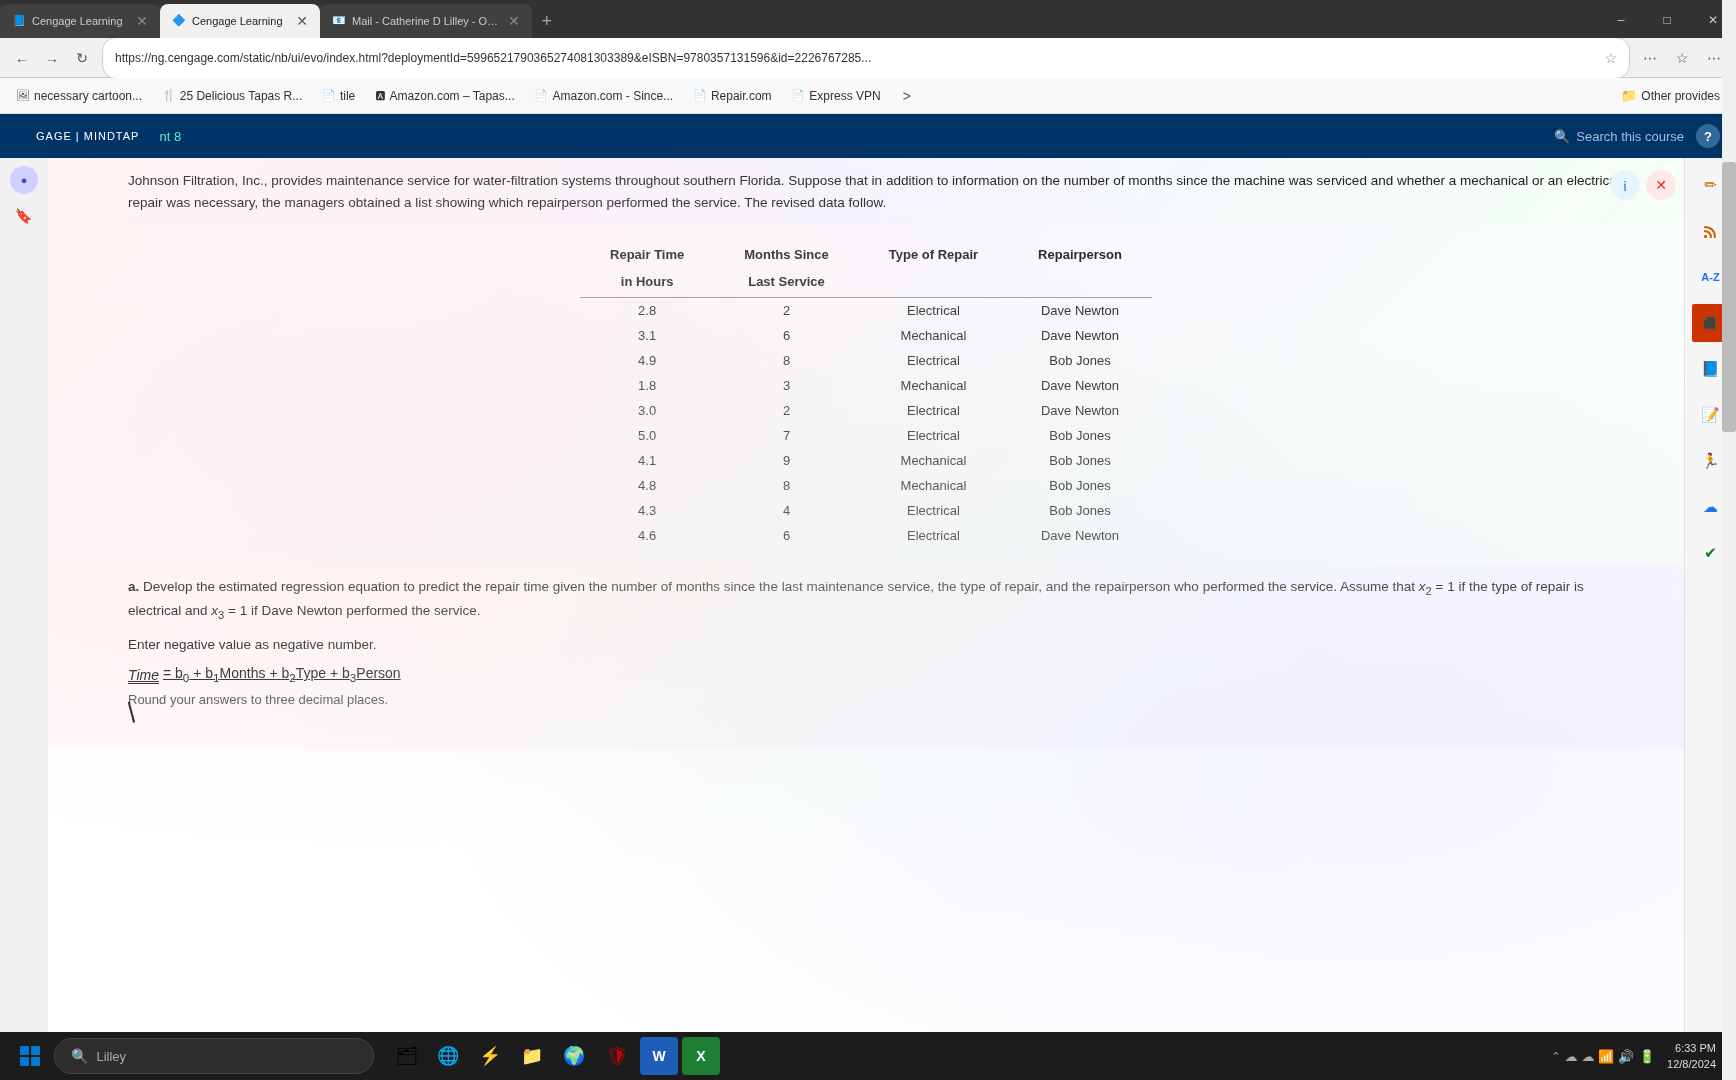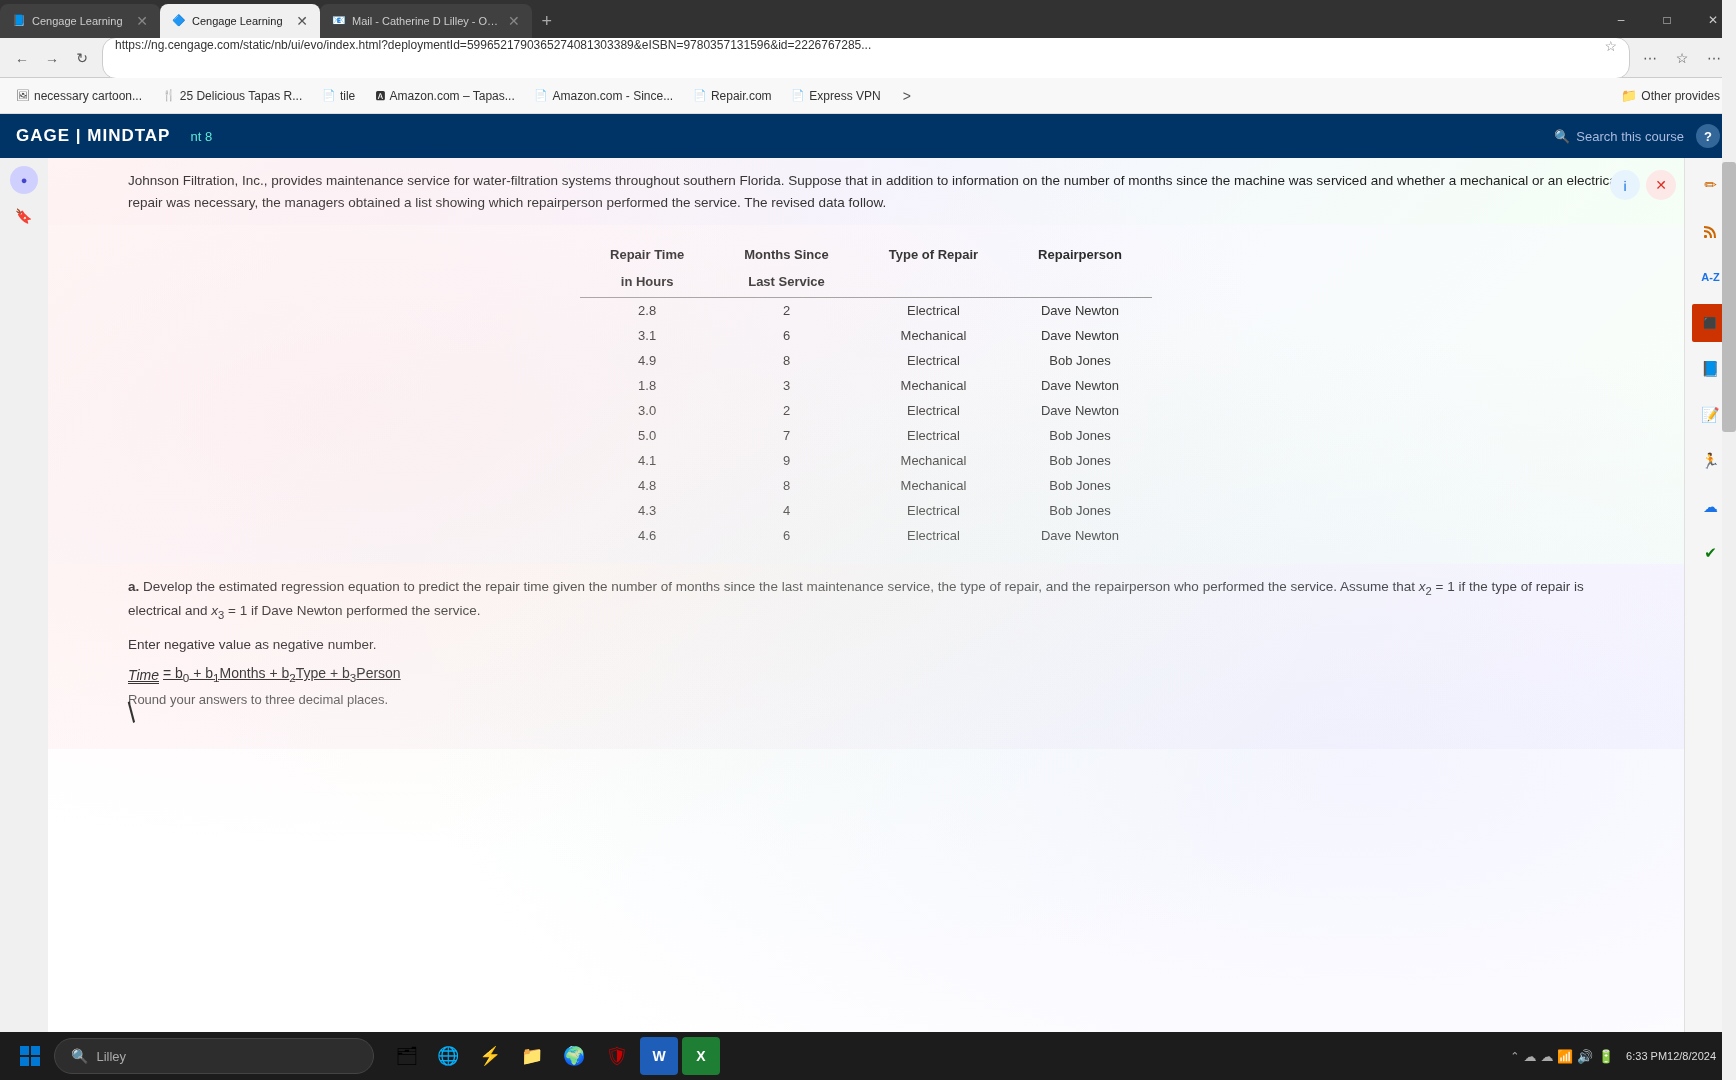--- a/index.html
+++ b/index.html
@@ -122,20 +122,21 @@
     .url-bar {
       flex: 1;
       height: 42px;
       background: white;
       border: 1px solid #ccc;
       border-radius: 14px;
       padding: 0 12px;
       font-size: 12px;
       color: #333;
       display: flex;
+      align-items: center;
       gap: 6px;
     }
 
     .url-text {
       font-size: 12px;
       color: #333;
       overflow: hidden;
       text-overflow: ellipsis;
       white-space: nowrap;
     }
@@ -232,23 +233,24 @@
       height: 44px;
       background: #003366;
       display: flex;
       align-items: center;
       padding: 0 16px;
       gap: 12px;
     }
 
     .app-logo {
       color: white;
-      font-size: 17px;
-      font-weight: bold;
+      font-size: 11px;
+      font-weight: normal;
       letter-spacing: 1px;
+      margin-left: 20px;
     }
 
     .app-header-right {
       margin-left: auto;
       display: flex;
       align-items: center;
       gap: 12px;
     }
 
     .search-course {
@@ -529,21 +531,21 @@
       display: flex;
       align-items: center;
       gap: 6px;
       padding: 4px 8px;
       border-radius: 4px;
       cursor: pointer;
     }
 
     .taskbar-time {
       display: flex;
-      flex-direction: row;
+      flex-direction: column;
       align-items: flex-end;
       color: #ddd;
       font-size: 11px;
       line-height: 1.5;
     }
 
     .taskbar-icons {
       display: flex;
       align-items: center;
       gap: 4px;

